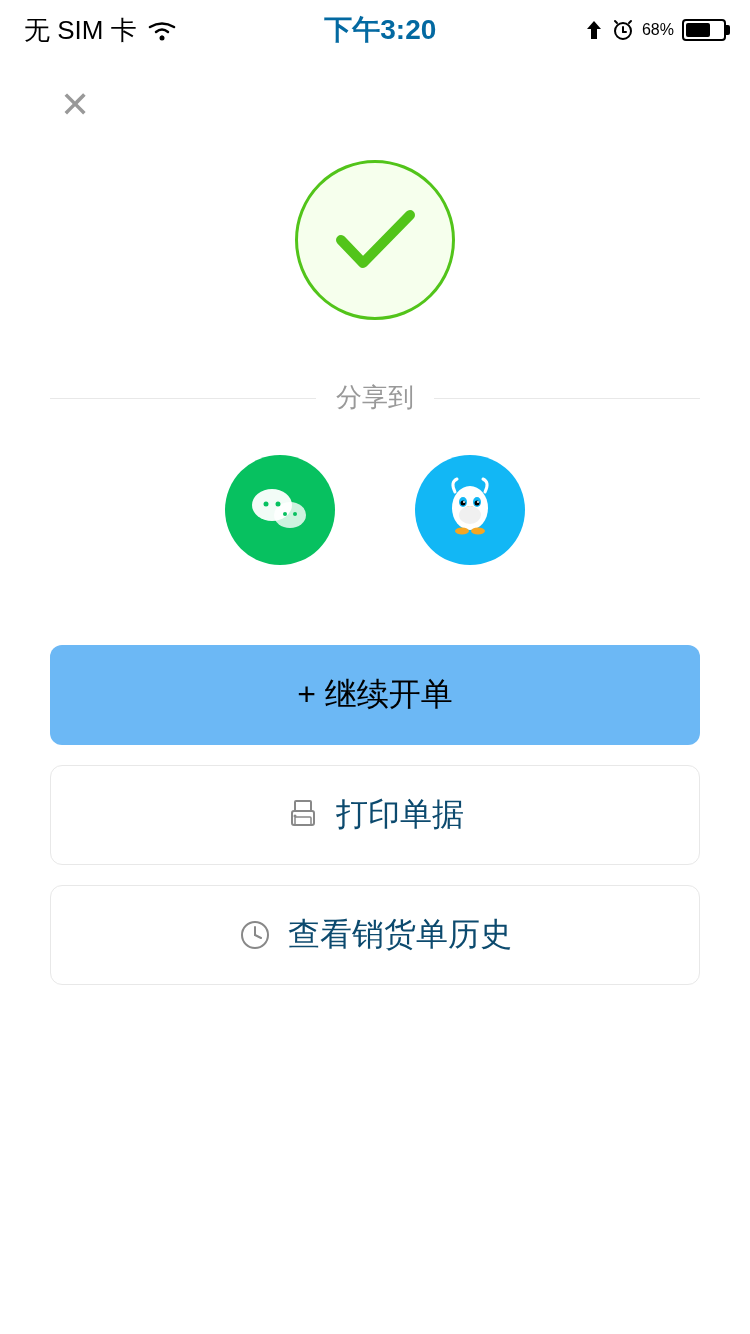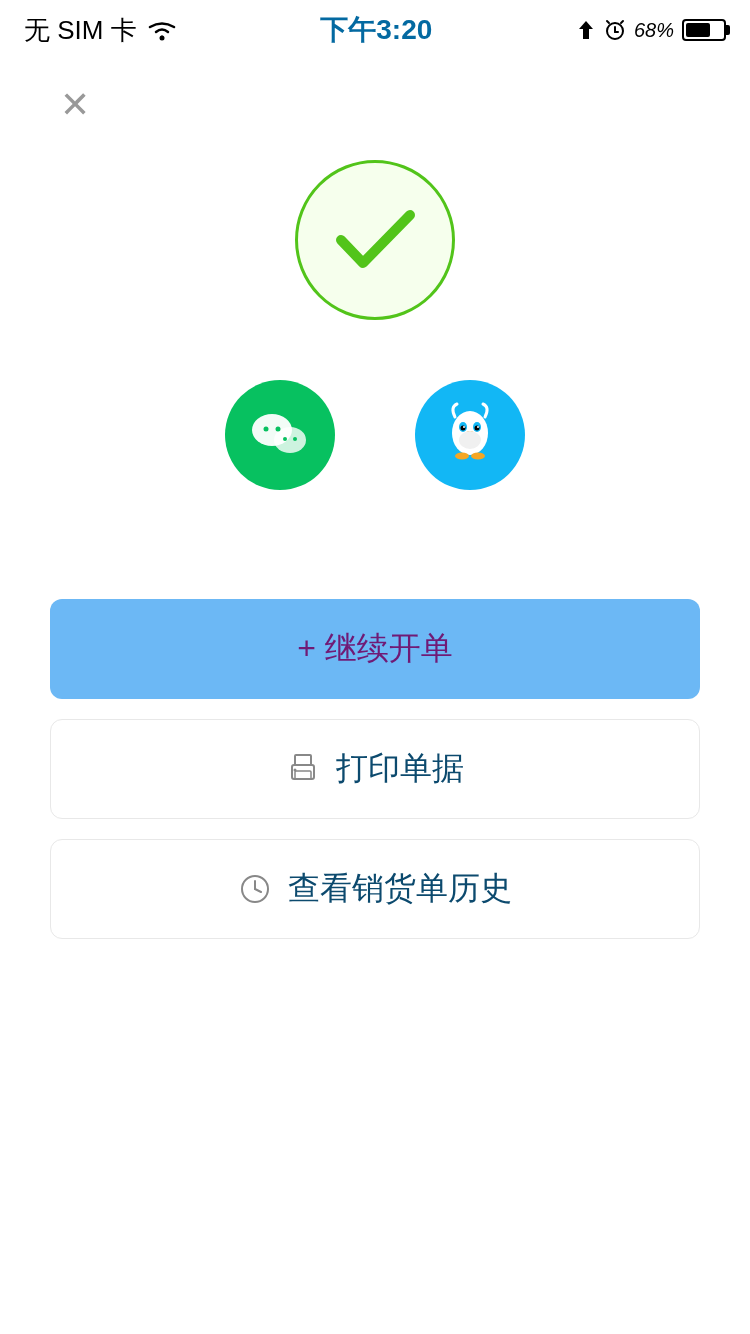--- a/index.html
+++ b/index.html
@@ -234,22 +234,21 @@
       justify-content: center;
       gap: 16px;
       font-size: 32px;
       cursor: pointer;
       border: none;
       outline: none;
     }
 
     .btn-primary {
       background: #6cb8f5;
-      color: #701a75;
-      margin-top: 29px;
+      color: #000000;
     }
 
     .btn-secondary {
       background: #fff;
       color: #0c4a6e;
       border: 1px solid #e8e8e8;
     }
   </style>
 </head>
 <body>
@@ -269,21 +268,21 @@
     <svg width="20" height="20" viewBox="0 0 20 20" fill="none">
       <path d="M10 1 L17 9 L13 9 L13 19 L7 19 L7 9 L3 9 Z" fill="#000"></path>
     </svg>
     <svg width="22" height="22" viewBox="0 0 22 22" fill="none">
       <circle cx="11" cy="12" r="8" stroke="#000" stroke-width="2" fill="none"></circle>
       <line x1="11" y1="8" x2="11" y2="13" stroke="#000" stroke-width="2" stroke-linecap="round"></line>
       <line x1="11" y1="13" x2="14" y2="13" stroke="#000" stroke-width="2" stroke-linecap="round"></line>
       <line x1="5" y1="4" x2="3" y2="2" stroke="#000" stroke-width="2" stroke-linecap="round"></line>
       <line x1="17" y1="4" x2="19" y2="2" stroke="#000" stroke-width="2" stroke-linecap="round"></line>
     </svg>
-    <span style="font-size:20px;font-style:italic;">68%</span>
+    <span style="font-size:16px;">68%</span>
     <div class="battery-container">
       <div class="battery-box">
         <div class="battery-fill"></div>
       </div>
     </div>
   </div>
 </div>
 
 <div class="close-btn">
   <span class="close-x">✕</span>
@@ -292,20 +291,23 @@
 <div class="main-content">
 
   <div class="success-circle">
     <svg class="check-svg" viewBox="0 0 85 70" fill="none" xmlns="http://www.w3.org/2000/svg">
       <polyline points="8,35 30,58 77,10" stroke="#52c41a" stroke-width="10" fill="none" stroke-linecap="round" stroke-linejoin="round"></polyline>
     </svg>
   </div>
 
 
   <div class="share-section">
+    <div class="share-divider">
+      <span class="share-label">分享到</span>
+    </div>
     <div class="share-icons">
 
       <div class="wechat-icon">
         <svg width="70" height="70" viewBox="0 0 70 70" fill="none">
 
           <ellipse cx="27" cy="30" rx="20" ry="16" fill="white" opacity="0.95"></ellipse>
           <ellipse cx="45" cy="40" rx="16" ry="13" fill="white" opacity="0.8"></ellipse>
 
           <circle cx="21" cy="29" r="2.5" fill="#07c160"></circle>
           <circle cx="33" cy="29" r="2.5" fill="#07c160"></circle>

